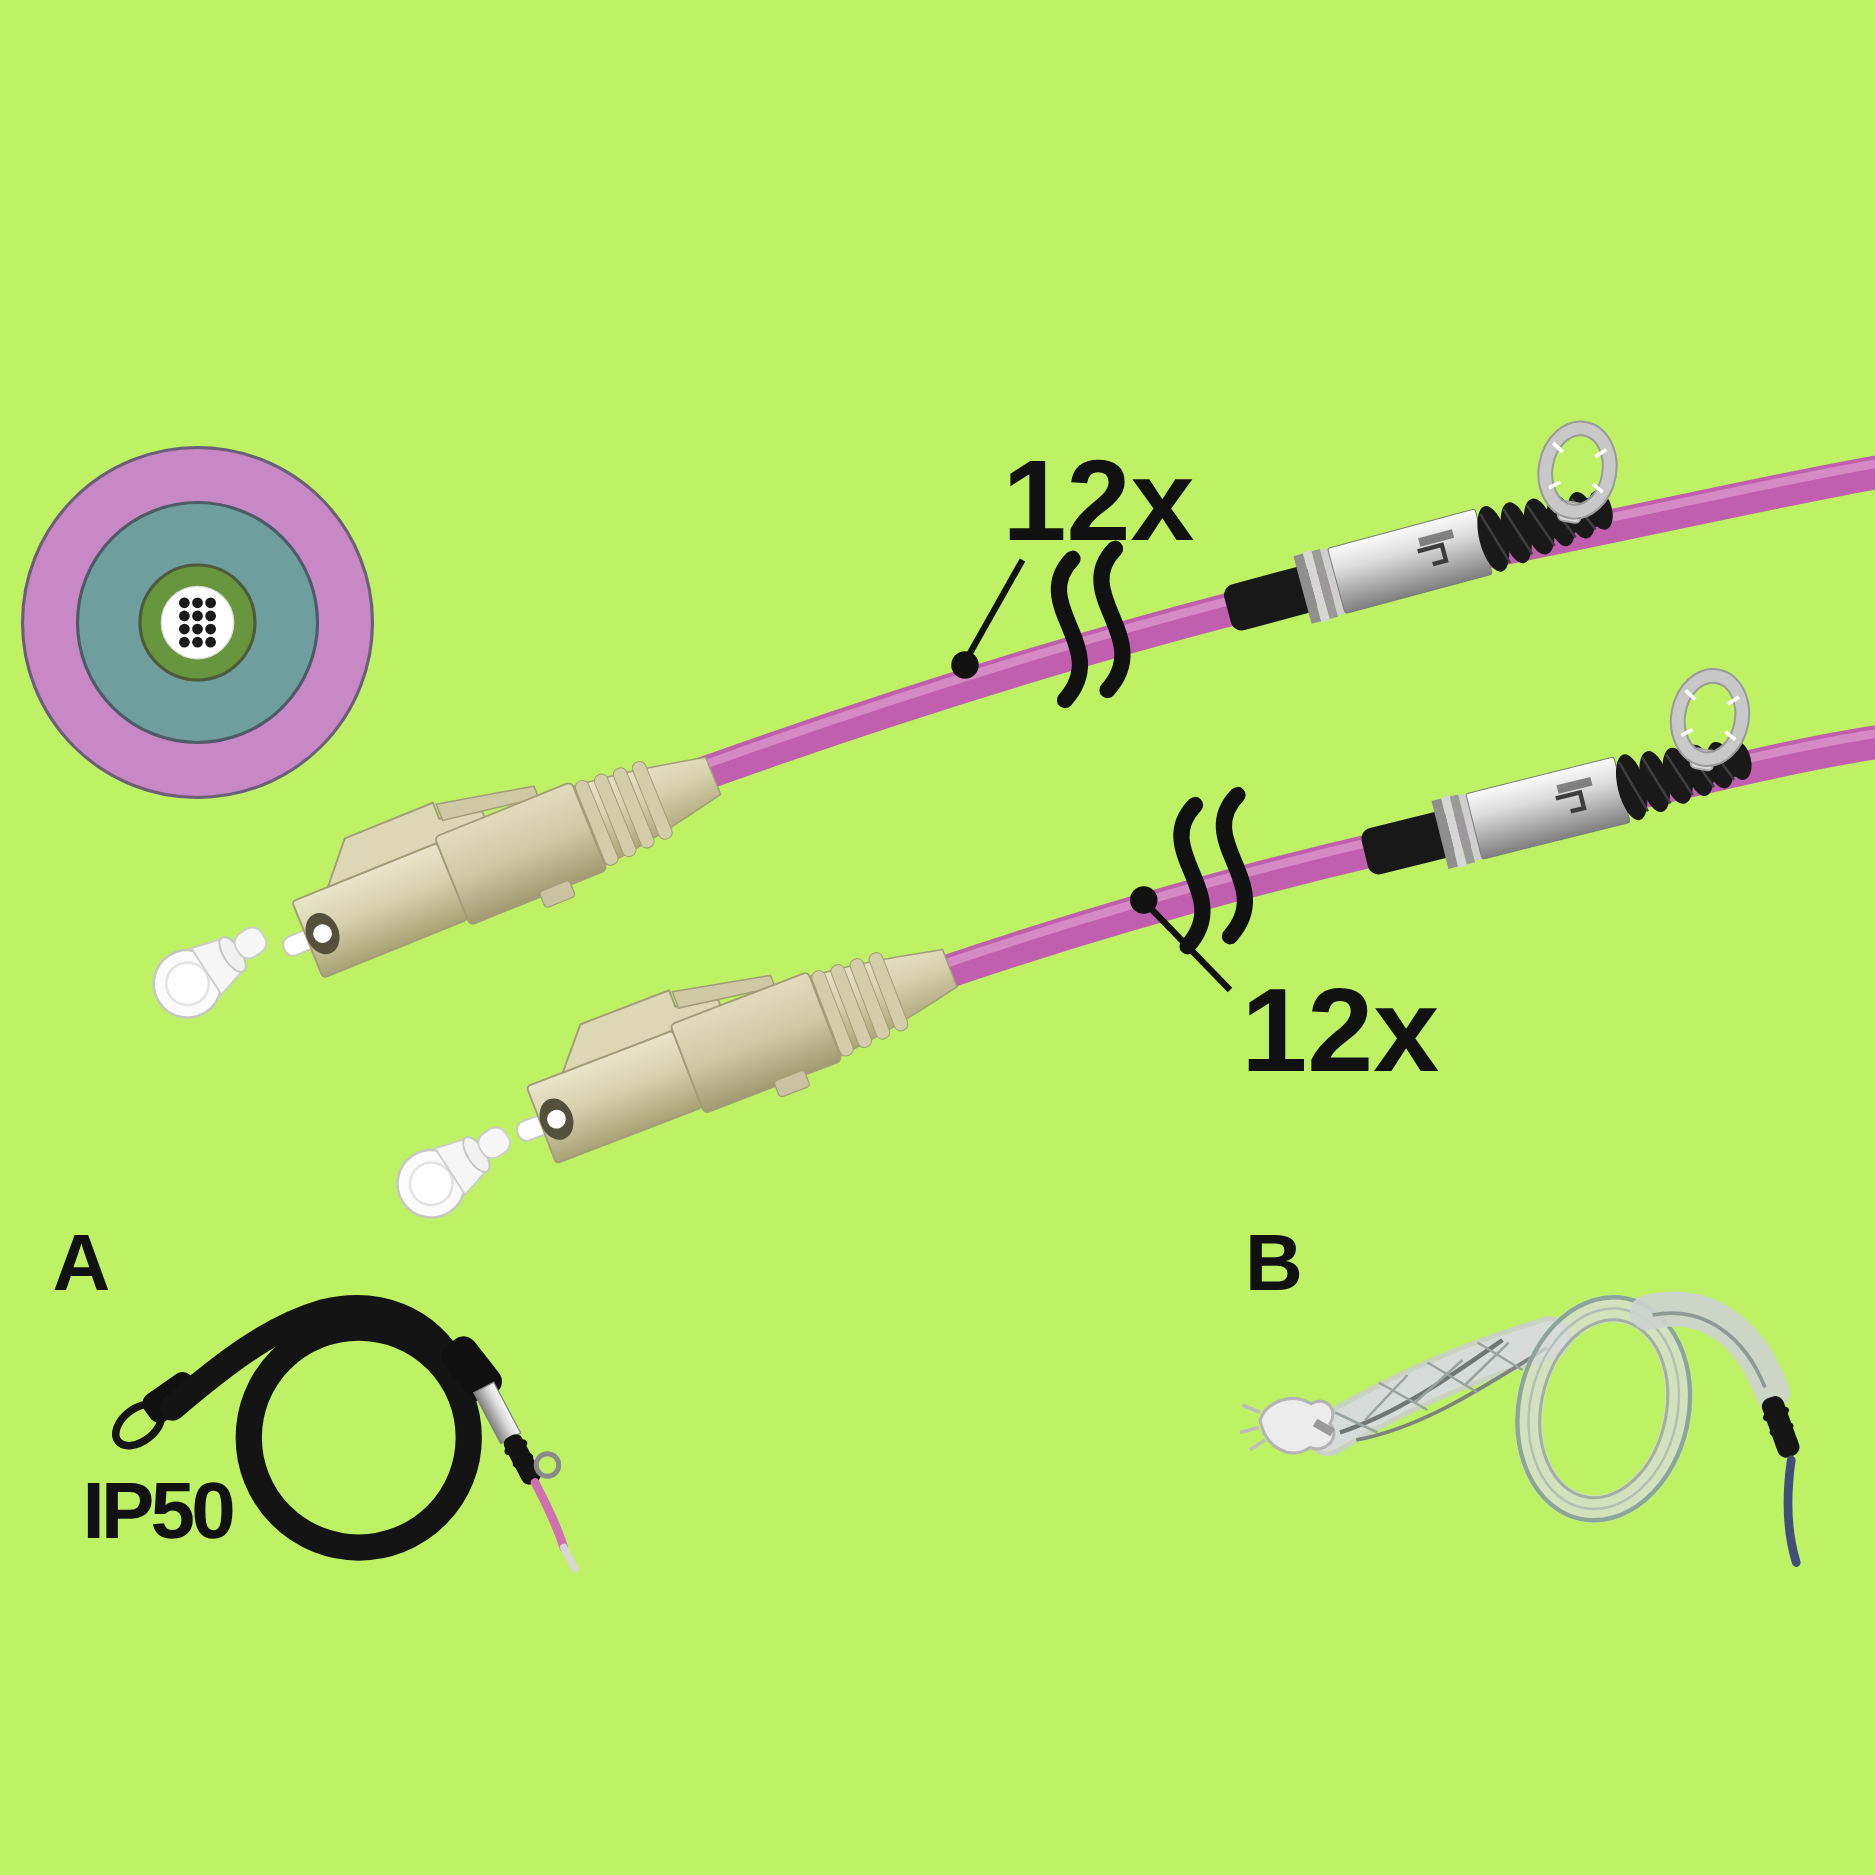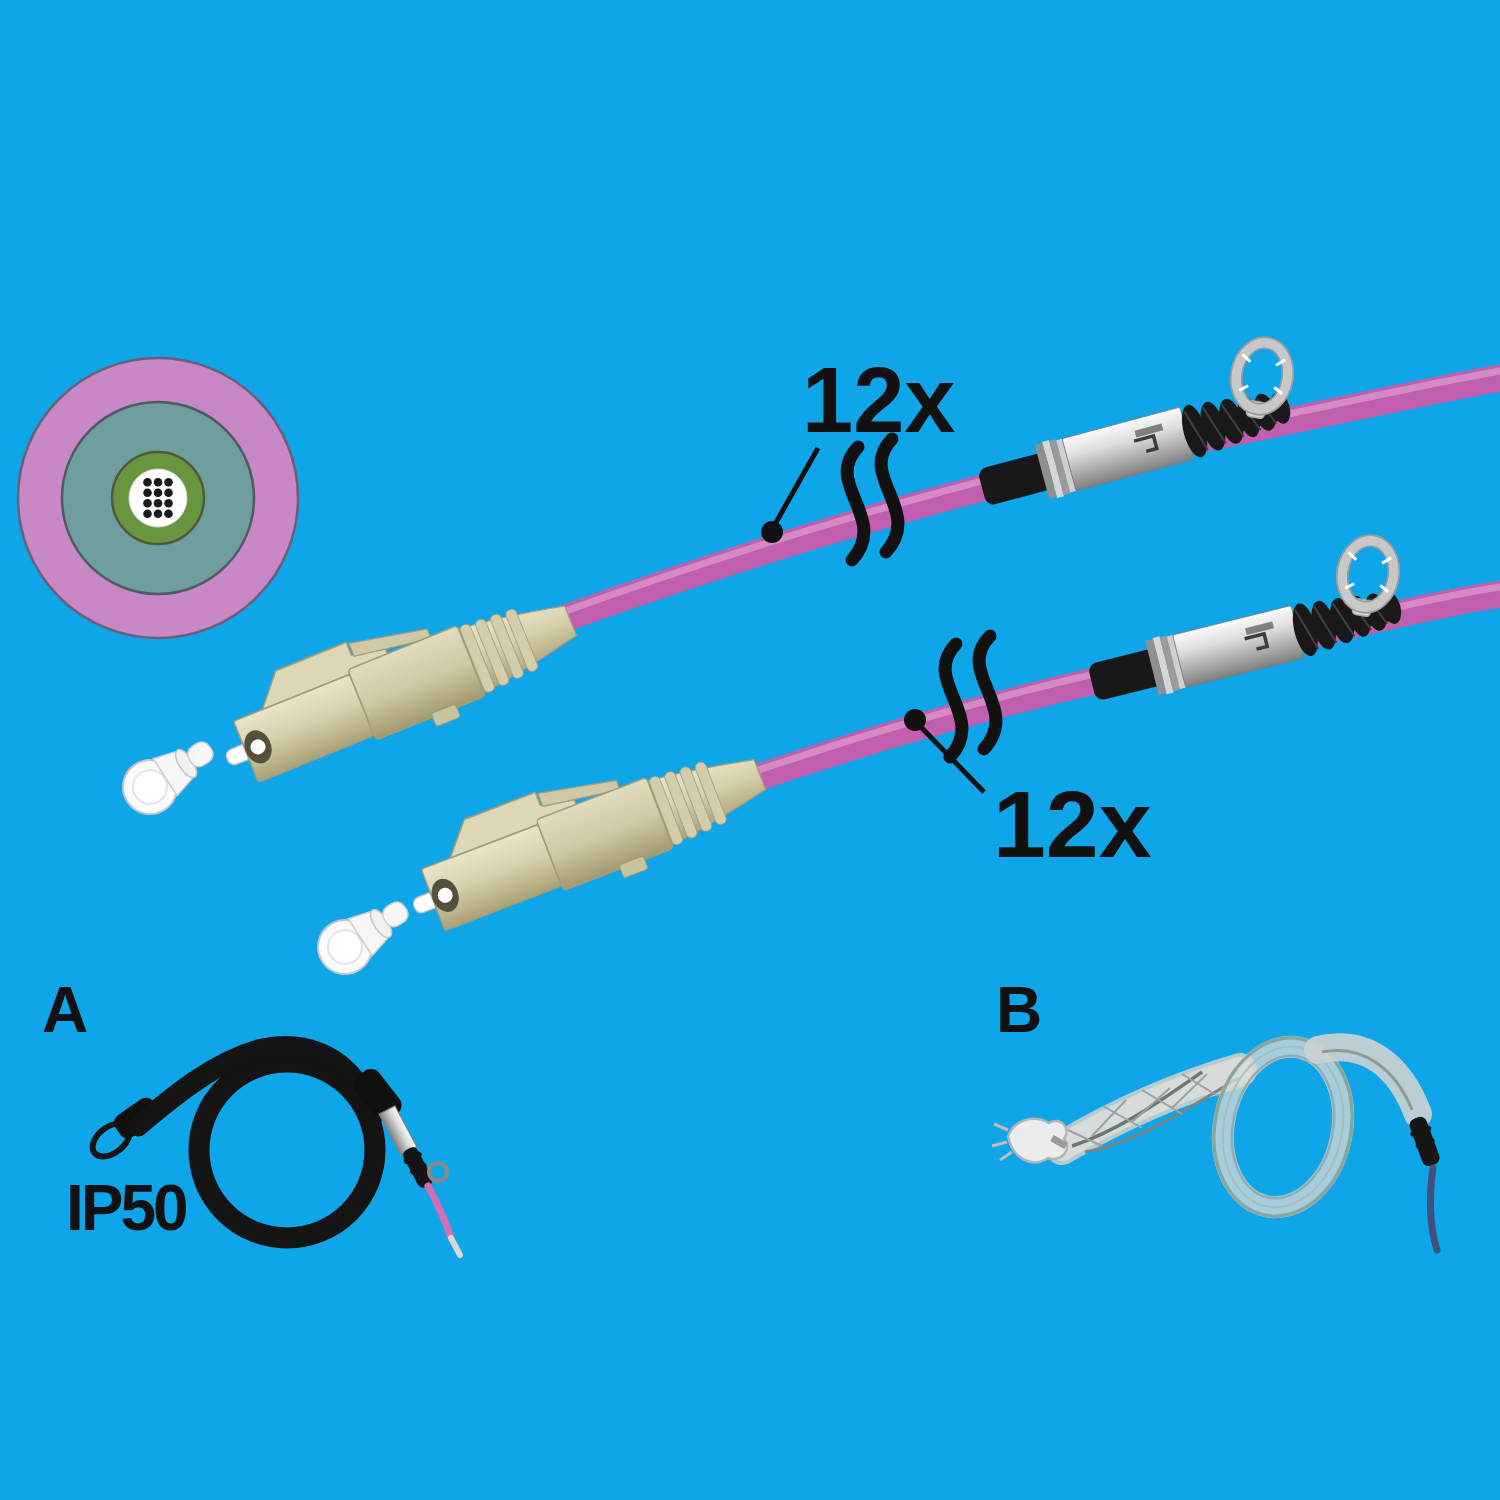--- a/index.html
+++ b/index.html
@@ -1,16 +1,16 @@
 <!DOCTYPE html>
 <html><head>
 <meta charset="utf-8">
 <style>
   html,body{margin:0;padding:0;background:#ffffff;}
-  .stage{position:relative;width:1500px;height:1500px;background:#0ea5e9;overflow:hidden;
+  .stage{position:relative;width:1500px;height:1500px;background:#bef264;overflow:hidden;
          font-family:"Liberation Sans", sans-serif;}
   svg text{font-family:"Liberation Sans", sans-serif;}
 </style>
 </head>
 <body>
 
 <div class="stage">
 <svg width="1500" height="1500" viewBox="0 0 1500 1500">
   <defs>
     <linearGradient id="beigeGrad" x1="0" y1="0" x2="0" y2="1">

